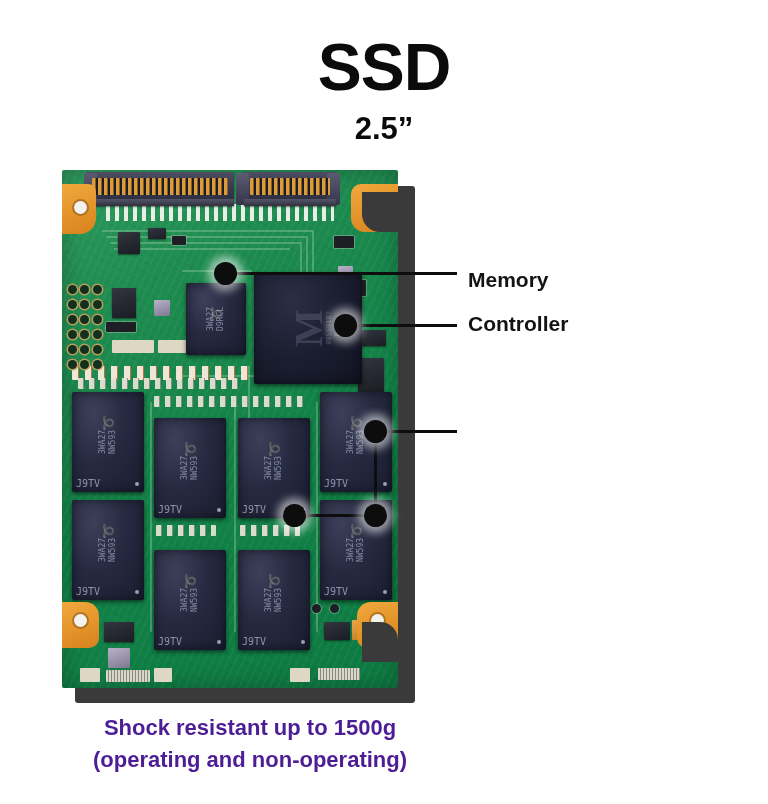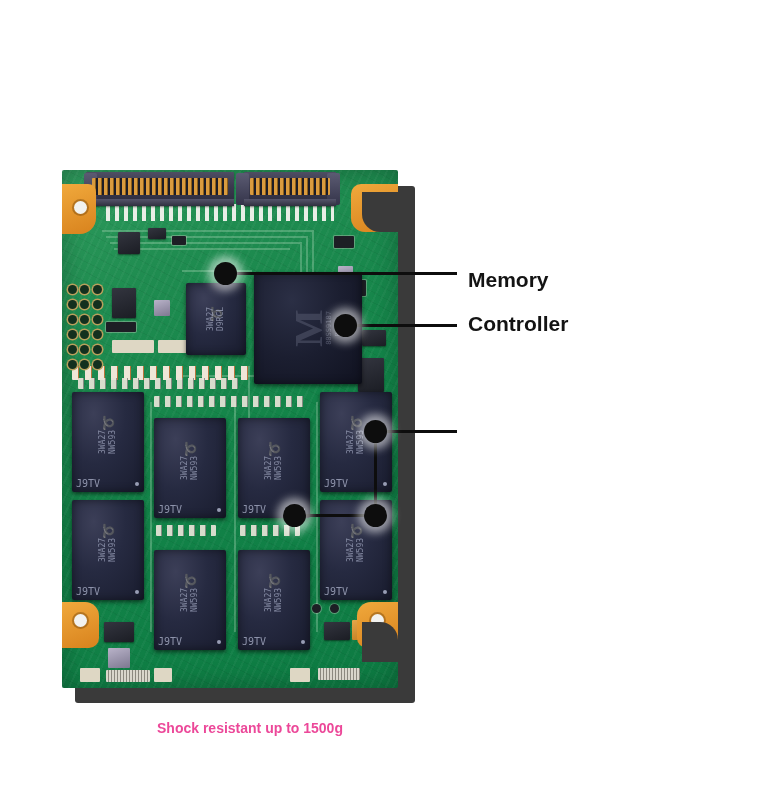--- a/index.html
+++ b/index.html
@@ -325,30 +325,32 @@
     line-height: 1;
   }
 
   
   #caption {
     position: absolute;
     left: 0;
     top: 712px;
     width: 500px;
     text-align: center;
-    font-size: 14px;
+    font-size: 22px;
     font-weight: bold;
     line-height: 32px;
-    color: #ec4899;
+    color: #4c1d95;
   }
 </style>
 </head>
 <body>
 
 <div id="title-block">
+  <div id="main-title">SSD</div>
+  <div id="sub-title">2.5”</div>
 </div>
 
 <div id="board-assembly">
 
   <div id="board-shadow"></div>
 
   <div id="pcb">
 
     <div class="trace trace-h" style="left:40px;  top:60px;  width:210px;"></div>
     <div class="trace trace-h" style="left:44px;  top:66px;  width:200px;"></div>
@@ -526,13 +528,14 @@
   <div class="lead-line lead-h" style="left:375px; top:430px; width:82px;"></div>
   <div class="lead-line lead-v" style="left:374px; top:430px; height:86px;"></div>
   <div class="lead-line lead-h" style="left:294px; top:514px; width:82px;"></div>
   <div class="lead-dot" style="left:364px; top:420px;"></div>
   <div class="lead-dot" style="left:364px; top:504px;"></div>
   <div class="lead-dot" style="left:283px; top:504px;"></div>
 </div>
 
 <div id="caption">
   <div>Shock resistant up to 1500g</div>
+  <div>(operating and non-operating)</div>
 </div>
 
 </body></html>

